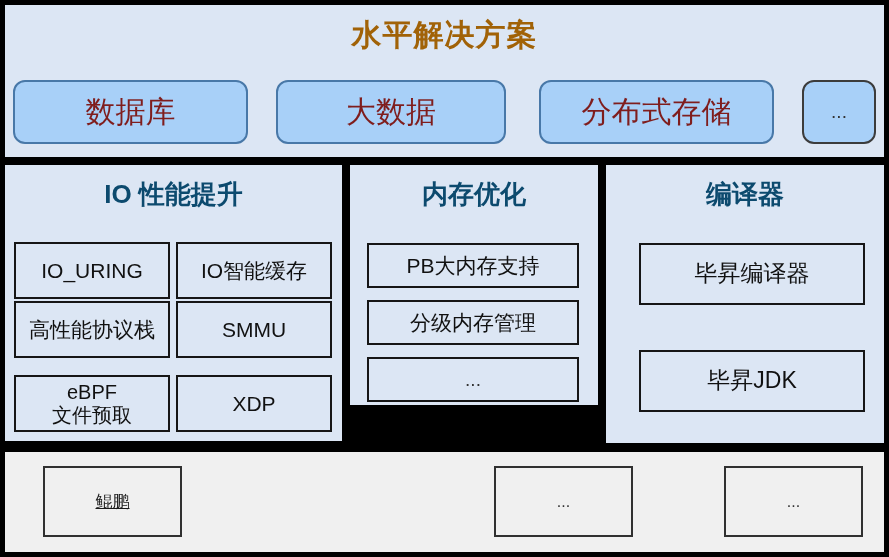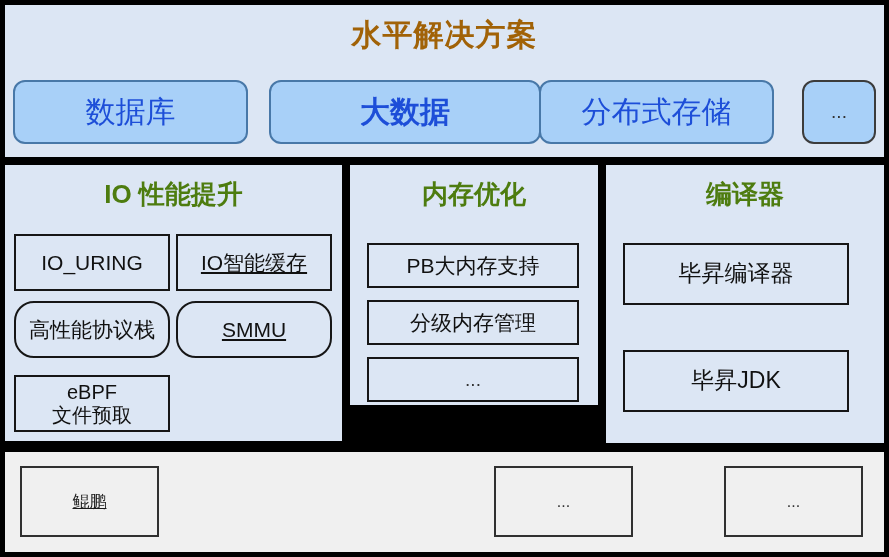--- a/index.html
+++ b/index.html
@@ -58,25 +58,25 @@
     top: 0;
     height: 64px;
     background: #a8d0f8;
     border: 2px solid #4878a8;
     border-radius: 12px;
     box-sizing: border-box;
     display: flex;
     align-items: center;
     justify-content: center;
     font-size: 30px;
-    color: #1d4ed8;
+    color: #7f1d1d;
     white-space: nowrap;
   }
   .chip-0 { left: 8px;   width: 235px; }
-  .chip-1 { left: 264px; width: 272px; font-weight: bold; }
+  .chip-1 { left: 271px; width: 230px; }
   .chip-2 { left: 534px; width: 235px; }
   .chip-3 {
     left: 797px; width: 74px;
     font-size: 19px;
     color: #333333;
     border-color: #3c3c3c;
   }
 
   
   .panel {
@@ -90,21 +90,21 @@
   .panel-comp { left: 606px; width: 278px; height: 278px; padding-left: 42px; }
 
   .panel-title {
     position: absolute;
     left: 0;
     top: 12px;
     width: 100%;
     text-align: center;
     font-size: 26px;
     font-weight: bold;
-    color: #4d7c0f;
+    color: #0c4a6e;
   }
 
   .cell {
     position: absolute;
     background: #dce6f4;
     border: 2px solid #161616;
     box-sizing: border-box;
     display: flex;
     align-items: center;
     justify-content: center;
@@ -112,37 +112,37 @@
     font-size: 21px;
     color: #111111;
     line-height: 1.12;
     white-space: pre-line;
   }
 
   
   .io-grid { position: absolute; left: 9px; top: 69px; width: 318px; height: 195px; }
   .io-c { width: 156px; height: 57px; }
   .io-col-a { left: 0px; }
-  .io-col-b { left: 162px; text-decoration: underline; }
-  .io-row-0 { top: 0px; }
-  .io-row-1 { top: 67px; border-radius: 20px; }
+  .io-col-b { left: 162px; }
+  .io-row-0 { top: 8px; }
+  .io-row-1 { top: 67px; }
   .io-row-2 { top: 141px; }
   .io-c.two-line { font-size: 20px; }
 
   
   .mem-grid { position: absolute; left: 17px; top: 78px; width: 212px; height: 180px; }
   .mem-c { left: 0px; width: 212px; height: 45px; }
   .mem-row-0 { top: 0px; }
   .mem-row-1 { top: 57px; }
   .mem-row-2 { top: 114px; }
   .mem-c.ellipsis { font-size: 19px; color: #333333; }
 
   
   .comp-grid { position: absolute; left: 17px; top: 78px; width: 254px; height: 185px; }
-  .comp-c { left: 0px; width: 226px; height: 62px; font-size: 23px; }
+  .comp-c { left: 16px; width: 226px; height: 62px; font-size: 23px; }
   .comp-row-0 { top: 0px; }
   .comp-row-1 { top: 107px; }
 
   
   .hardware-band {
     position: absolute;
     left: 5px;
     top: 452px;
     width: 879px;
     height: 100px;
@@ -157,21 +157,21 @@
     height: 71px;
     background: #f0f0f0;
     border: 2px solid #303030;
     box-sizing: border-box;
     display: flex;
     align-items: center;
     justify-content: center;
     font-size: 17px;
     color: #1a1a1a;
   }
-  .hw-0 { left: 15px; text-decoration: underline; }
+  .hw-0 { left: 38px; text-decoration: underline; }
   .hw-1 { left: 258px; }
   .hw-2 { left: 489px; }
   .hw-3 { left: 719px; }
   .hw-box.ellipsis { font-size: 16px; color: #333333; }
 </style>
 </head>
 <body>
 
 <div id="diagram">
 
@@ -188,20 +188,21 @@
 
   <section class="panel panel-io">
     <div class="panel-title">IO 性能提升</div>
     <div class="io-grid">
       <div class="cell io-c io-col-a io-row-0">IO_URING</div>
       <div class="cell io-c io-col-b io-row-0">IO智能缓存</div>
       <div class="cell io-c io-col-a io-row-1">高性能协议栈</div>
       <div class="cell io-c io-col-b io-row-1">SMMU</div>
       <div class="cell io-c io-col-a io-row-2 two-line">eBPF
 文件预取</div>
+      <div class="cell io-c io-col-b io-row-2">XDP</div>
     </div>
   </section>
 
   <section class="panel panel-mem">
     <div class="panel-title">内存优化</div>
     <div class="mem-grid">
       <div class="cell mem-c mem-row-0">PB大内存支持</div>
       <div class="cell mem-c mem-row-1">分级内存管理</div>
       <div class="cell mem-c mem-row-2 ellipsis">...</div>
     </div>

